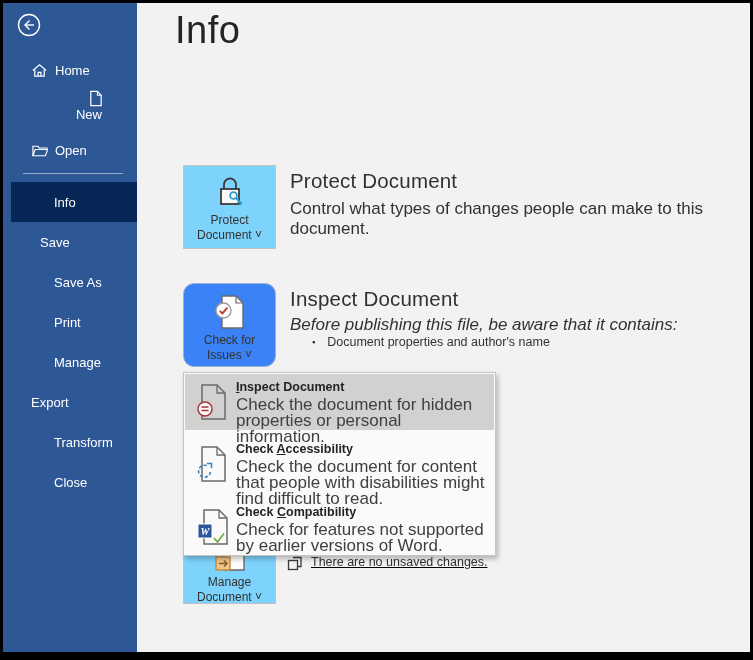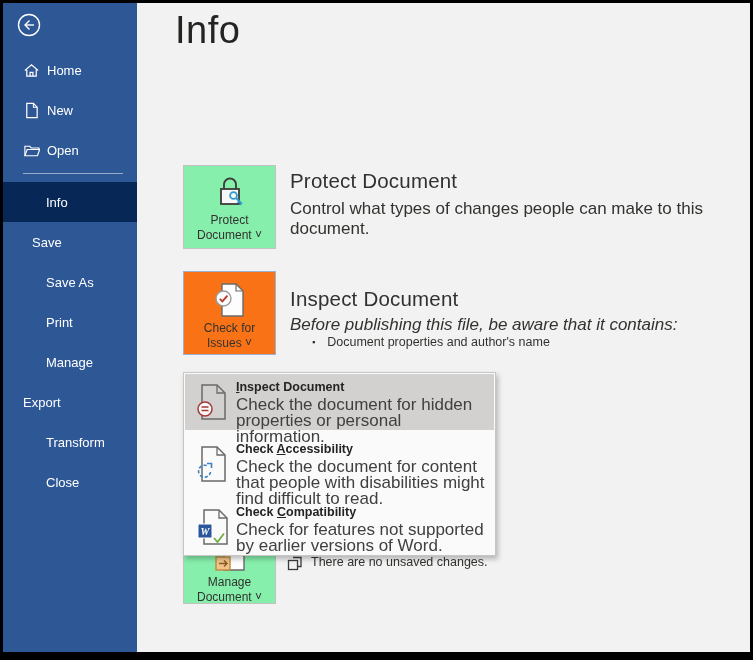--- a/index.html
+++ b/index.html
@@ -3,53 +3,53 @@
 <meta charset="utf-8">
 <style>
   html,body{margin:0;padding:0;}
   body{font-family:"Liberation Sans", sans-serif; -webkit-font-smoothing:antialiased;}
   .stage{position:relative;width:753px;height:660px;background:#000;overflow:hidden;}
   .sidebar{position:absolute;left:3px;top:3px;width:134px;height:649px;background:#2e5795;}
   .main{position:absolute;left:137px;top:3px;width:613px;height:649px;background:#f2f2f2;}
 
   
   .back-btn{position:absolute;left:13px;top:9px;width:26px;height:26px;cursor:pointer;}
-  .nav-row{position:absolute;left:0;width:156px;height:40px;display:flex;align-items:center;color:#fff;font-size:13px;cursor:pointer;}
+  .nav-row{position:absolute;left:8px;width:156px;height:40px;display:flex;align-items:center;color:#fff;font-size:13px;cursor:pointer;}
   .nav-row .nicon{width:17px;height:17px;margin-left:20px;margin-right:7px;flex:0 0 auto;display:flex;align-items:center;}
   .nav-row.plain{padding-left:43px;box-sizing:border-box;}
   .nav-row.selected{background:#072757;}
   .side-divider{position:absolute;left:20px;top:170px;width:100px;height:1px;background:rgba(255,255,255,.5);}
 
   
   .page-title{position:absolute;left:38px;top:6px;font-size:38px;font-weight:200;color:#252423;letter-spacing:.5px;}
 
-  .big-btn{position:absolute;width:93px;height:84px;background:#86efac;border:1px solid #c3c2c1;box-sizing:border-box;text-align:center;cursor:pointer;}
+  .big-btn{position:absolute;width:93px;height:84px;background:#7dd3fc;border:1px solid #c3c2c1;box-sizing:border-box;text-align:center;cursor:pointer;}
   .big-btn .blabel{font-size:12px;color:#33322f;line-height:15px;}
   .btn-protect{left:46px;top:162px;}
-  .btn-issues{left:46px;top:268px;background:#f97316;border-color:#9ab1d6;}
+  .btn-issues{left:46px;top:280px;background:#3b82f6;border-color:#9ab1d6;border-radius:11px;}
   .btn-manage{left:46px;top:517px;z-index:1;}
   .btn-icon{display:block;margin:9px auto 2px auto;}
   .btn-manage .btn-icon{margin-top:18px;}
 
   .sec-heading{position:absolute;font-size:20.5px;font-weight:300;color:#323130;letter-spacing:.2px;}
   .sec-desc{position:absolute;font-size:17px;color:#33322f;}
   .bullet-row{position:absolute;font-size:12.5px;color:#33322f;display:flex;align-items:center;}
   .bullet-glyph{font-size:9px;margin-right:12px;color:#252423;}
 
   
   .dropdown{position:absolute;left:46px;top:369px;width:313px;height:184px;background:#fbfafa;border:1px solid #c7c6c5;box-sizing:border-box;box-shadow:2px 3px 5px rgba(0,0,0,.25);z-index:5;}
   .menu-item{position:absolute;left:1px;width:309px;height:56px;cursor:pointer;}
   .menu-item.hovered{background:#d3d1d0;}
   .mi-icon{position:absolute;left:11px;top:9px;}
   .mi-text{position:absolute;left:51px;top:5px;width:252px;}
   .mi-title{font-size:12.5px;font-weight:bold;color:#252423;line-height:17px;}
   .mi-title .akey{text-decoration:underline;}
   .mi-desc{font-size:17px;color:#404040;line-height:16px;margin-top:1px;}
 
-  .status-row{position:absolute;left:150px;top:552px;display:flex;align-items:flex-start;}
+  .status-row{position:absolute;left:150px;top:552px;display:flex;align-items:flex-start;text-decoration:underline;}
   .status-row .sicon{margin-right:8px;margin-top:1px;}
   .status-text{font-size:12.5px;color:#33322f;}
 </style>
 </head>
 <body>
 
 <div class="stage">
 
   <div class="sidebar">
 
@@ -65,21 +65,21 @@
       <span class="nicon">
         <svg width="17" height="17" viewBox="0 0 18 18">
           <path d="M2 9 L9 3 L16 9" fill="none" stroke="#fff" stroke-width="1.3"></path>
           <path d="M4 8.3 V15 H14 V8.3" fill="none" stroke="#fff" stroke-width="1.3"></path>
           <path d="M7.5 15 V11 H10.5 V15" fill="none" stroke="#fff" stroke-width="1.3"></path>
         </svg>
       </span>
       <span>Home</span>
     </div>
 
-    <div class="nav-row" style="top:87px;">
+    <div class="nav-row" style="top:87px;flex-direction:column;">
       <span class="nicon">
         <svg width="17" height="17" viewBox="0 0 18 18">
           <path d="M4 1.5 H11 L15 5.5 V16.5 H4 Z" fill="none" stroke="#fff" stroke-width="1.3"></path>
           <path d="M11 1.5 V5.5 H15" fill="none" stroke="#fff" stroke-width="1.1"></path>
         </svg>
       </span>
       <span>New</span>
     </div>
 
     <div class="nav-row" style="top:127px;">

